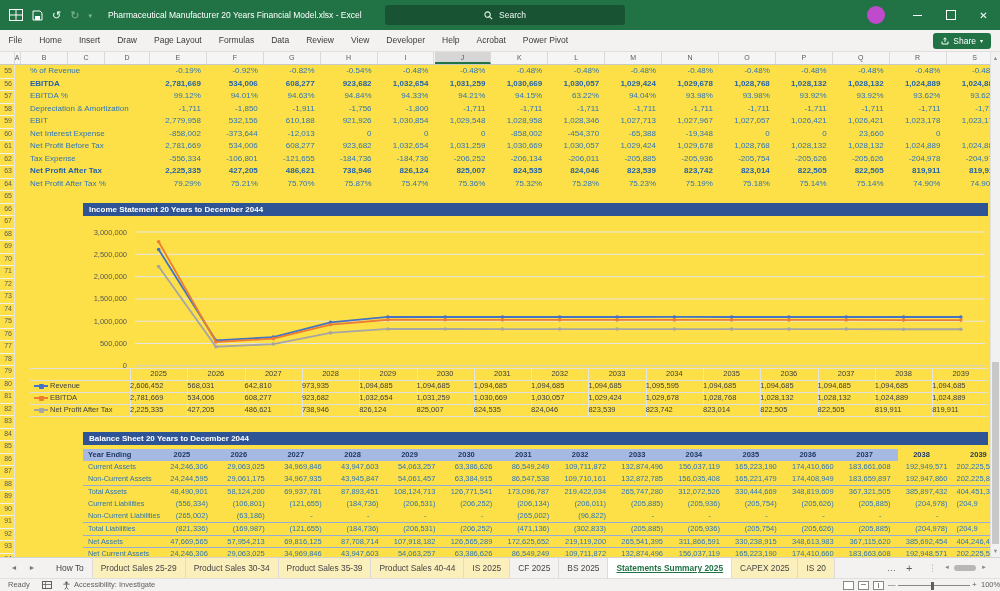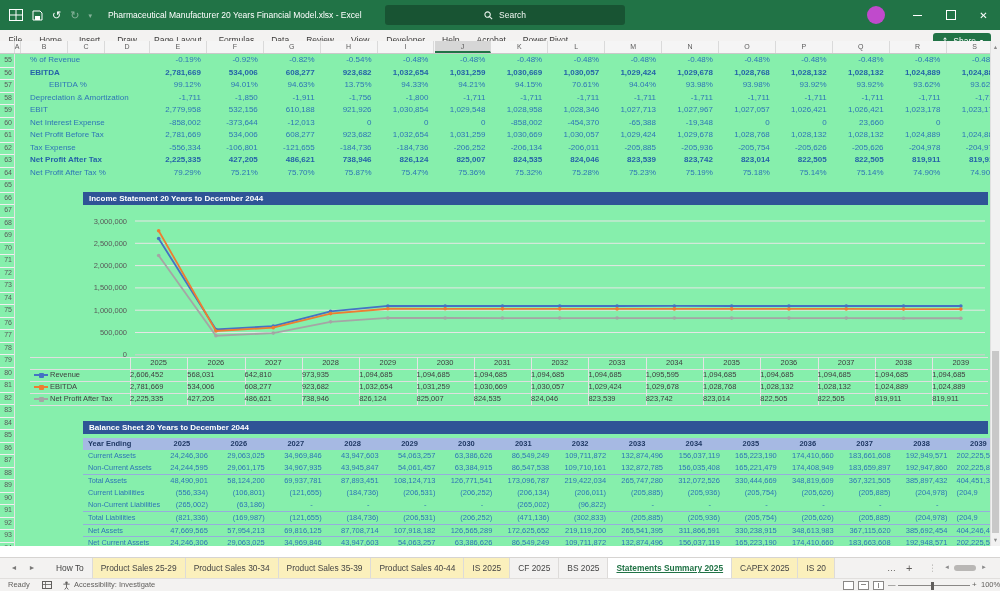--- a/index.html
+++ b/index.html
@@ -21,21 +21,21 @@
   .wbtn{width:33px;height:30px;display:flex;align-items:center;justify-content:center;font-size:10px;color:#fff;}
   .restore-box{width:8px;height:8px;border:1px solid #fff;}
   .minus{width:9px;height:1px;background:#fff;}
   
   .menubar{position:absolute;top:30px;left:0;width:1000px;height:22px;background:#F3F2F1;
            border-bottom:1px solid #E1DFDD;display:flex;align-items:center;box-sizing:border-box;}
   .mtab{font-size:8.5px;color:#3B3A39;padding:0 8.5px;line-height:21px;white-space:nowrap;}
   .share{position:absolute;right:9px;top:2.5px;height:16px;background:var(--green,#217346);color:#fff;
          font-size:8.5px;border-radius:3px;display:flex;align-items:center;gap:4px;padding:0 8px;}
   
-  .sheet{position:absolute;top:41px;left:0;width:1000px;height:505px;background:#86efac;overflow:hidden;}
+  .sheet{position:absolute;top:52px;left:0;width:1000px;height:505px;background:#fde047;overflow:hidden;}
   .colhrow{position:absolute;top:0;left:0;width:1000px;height:13px;background:#F5F5F5;border-bottom:1px solid #C9C9C9;box-sizing:border-box;}
   .corner{position:absolute;left:0;top:0;width:14px;height:12px;border-right:1px solid #DADADA;}
   .colh{position:absolute;top:0;height:12px;font-size:7px;color:#5A5A5A;text-align:center;
         line-height:12px;border-right:1px solid #DADADA;box-sizing:border-box;overflow:hidden;}
   .colh.sel{background:#D6D6D6;border-bottom:2px solid var(--green,#217346);}
   .gutterline{position:absolute;left:14px;top:13px;width:1px;height:492px;background:#E3E3E3;}
   .rown{position:absolute;left:0;width:12px;height:12.5px;font-size:7px;color:#5A5A5A;text-align:right;
         padding-right:2px;line-height:12.5px;border-bottom:1px solid #F0F0F0;}
   .ilabel{position:absolute;left:30px;height:12.5px;line-height:12.5px;font-size:8px;color:#2E75B6;white-space:nowrap;}
   .ilabel.b{color:#2563A8;font-weight:bold;}
@@ -53,21 +53,21 @@
   .ctrow .cell{font-size:7.5px;color:#404040;text-align:left;padding-right:6px;line-height:12px;white-space:nowrap;}
   .ctlabel{position:absolute;left:50px;font-size:7.5px;color:#404040;line-height:12px;white-space:nowrap;text-align:right;}
   .ctkey{position:absolute;left:34px;width:14px;height:2px;}
   .ctmk{position:absolute;width:5px;height:5px;border-radius:1px;}
   
   .bsrow{position:absolute;left:83px;width:917px;height:12.3px;box-sizing:border-box;}
   .bsrow.total{border-top:1px solid #96ADDC;}
   .bslabel{position:absolute;left:5px;font-size:7.3px;color:#2E75B6;line-height:12.3px;white-space:nowrap;}
   .bsvals{position:absolute;left:73px;top:0;display:grid;grid-template-columns:repeat(15,56.9px);}
   .bsvals .cell{font-size:7.5px;color:#2E75B6;text-align:right;padding-right:5px;line-height:12.3px;white-space:nowrap;}
-  .bshead{position:absolute;left:83px;width:917px;height:12.5px;background:var(--hdrblue,#A6B9E3);}
+  .bshead{position:absolute;left:83px;width:815px;height:12.5px;background:var(--hdrblue,#A6B9E3);}
   .bshead .bslabel{color:#1F3864;font-weight:bold;font-size:7.5px;line-height:12.5px;}
   .bshead .cell{font-size:7.5px;color:#1F3864;font-weight:bold;text-align:center;line-height:12.5px;white-space:nowrap;}
   .cell.dash{padding-right:14px;}
   .cell.clip{text-align:left;padding-left:4px;}
   
   .vscroll{position:absolute;right:0;top:0;width:10px;height:505px;background:#F1F1F1;border-left:1px solid #E0E0E0;box-sizing:border-box;}
   .varrow{position:absolute;left:0;width:9px;height:12px;font-size:5.5px;color:#8A8A8A;text-align:center;line-height:12px;}
   .vthumb{position:absolute;left:1px;width:7px;top:310px;height:182px;background:#C8C8C8;}
   
   .tabbar{position:absolute;top:557px;left:0;width:1000px;height:21px;background:#F3F2F1;
@@ -251,30 +251,30 @@
           <div class="cell">1,030,669</div>
           <div class="cell">1,030,057</div>
           <div class="cell">1,029,424</div>
           <div class="cell">1,029,678</div>
           <div class="cell">1,028,768</div>
           <div class="cell">1,028,132</div>
           <div class="cell">1,028,132</div>
           <div class="cell">1,024,889</div>
           <div class="cell">1,024,889</div>
         </div>
-        <div class="ilabel" style="top: 38.2px; margin-left: 19px;">EBITDA %</div>
+        <div class="ilabel" style="top: 38.2px;">EBITDA %</div>
         <div class="irow" style="top: 38.2px;">
           <div class="cell">99.12%</div>
           <div class="cell">94.01%</div>
           <div class="cell">94.63%</div>
-          <div class="cell">13.75%</div>
+          <div class="cell">94.84%</div>
           <div class="cell">94.33%</div>
           <div class="cell">94.21%</div>
           <div class="cell">94.15%</div>
-          <div class="cell">70.61%</div>
+          <div class="cell">63.22%</div>
           <div class="cell">94.04%</div>
           <div class="cell">93.98%</div>
           <div class="cell">93.98%</div>
           <div class="cell">93.92%</div>
           <div class="cell">93.92%</div>
           <div class="cell">93.62%</div>
           <div class="cell">93.62%</div>
         </div>
         <div class="ilabel" style="top: 50.7px;">Depreciation &amp; Amortization</div>
         <div class="irow" style="top: 50.7px;">

